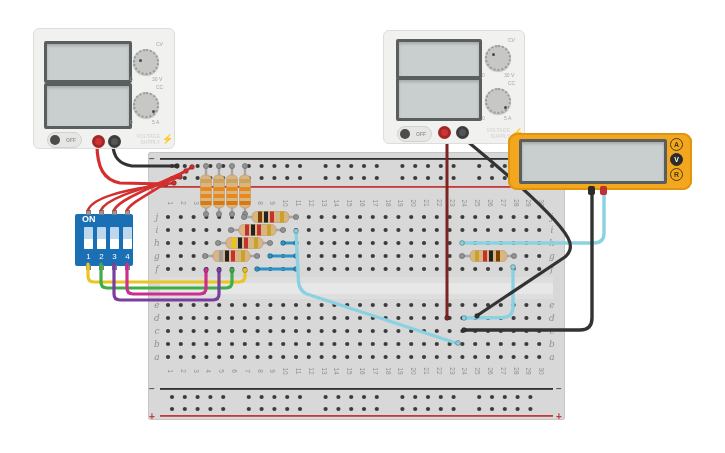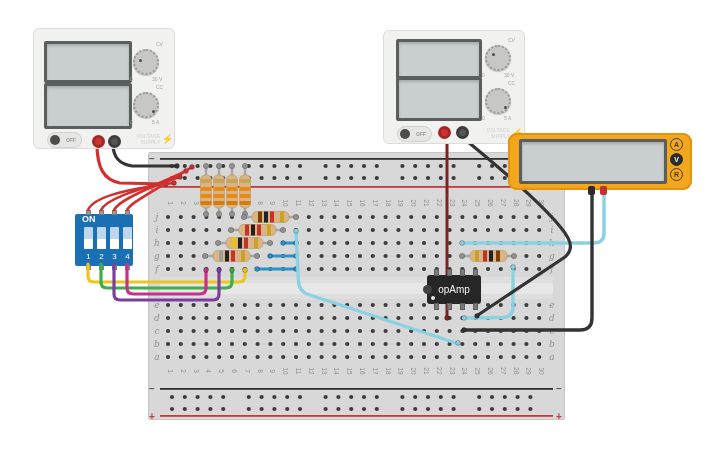--- a/index.html
+++ b/index.html
@@ -744,33 +744,20 @@
         <circle cx="462" cy="256" r="2.6" fill="#919191" stroke="#6e6e6e" stroke-width="0.7"></circle>
         <circle cx="514" cy="256" r="2.6" fill="#919191" stroke="#6e6e6e" stroke-width="0.7"></circle>
         <rect x="470" y="250.5" width="37" height="11" rx="4.5" fill="#d8b583" stroke="#bb9764" stroke-width="0.6"></rect>
         <rect x="475" y="250.5" width="4" height="11" fill="#c9a227"></rect>
         <rect x="483" y="250.5" width="4" height="11" fill="#c43131"></rect>
         <rect x="489" y="250.5" width="4" height="11" fill="#222222"></rect>
         <rect x="496" y="250.5" width="4" height="11" fill="#7b3f00"></rect>
       </g>
     </svg>
 
-  <div class="abs opamp">
-    <div class="icpin" style="left:7px;top:-6px"></div>
-    <div class="icpin" style="left:20px;top:-6px"></div>
-    <div class="icpin" style="left:33px;top:-6px"></div>
-    <div class="icpin" style="left:46px;top:-6px"></div>
-    <div class="icpin" style="left:7px;bottom:-6px"></div>
-    <div class="icpin" style="left:20px;bottom:-6px"></div>
-    <div class="icpin" style="left:33px;bottom:-6px"></div>
-    <div class="icpin" style="left:46px;bottom:-6px"></div>
-    <div class="notch"></div>
-    <div class="p1dot"></div>
-    <span>opAmp</span>
-  </div>
 
   <div class="abs psu" style="left:33px;top:28px;width:140px;height:119px">
     <div class="screen" style="left:10px;top:12px;width:82px;height:36px"></div>
     <div class="screen" style="left:10px;top:54px;width:82px;height:40px"></div>
     <div class="knob" style="left:99px;top:20px">
         <div class="dot" style="left:4px;top:8px"></div>
       </div>
     <div class="klabel" style="left:122px;top:12px">CV</div>
     <div class="klabel" style="left:96px;top:47px">0</div>
     <div class="klabel" style="left:118px;top:47px">30 V</div>

